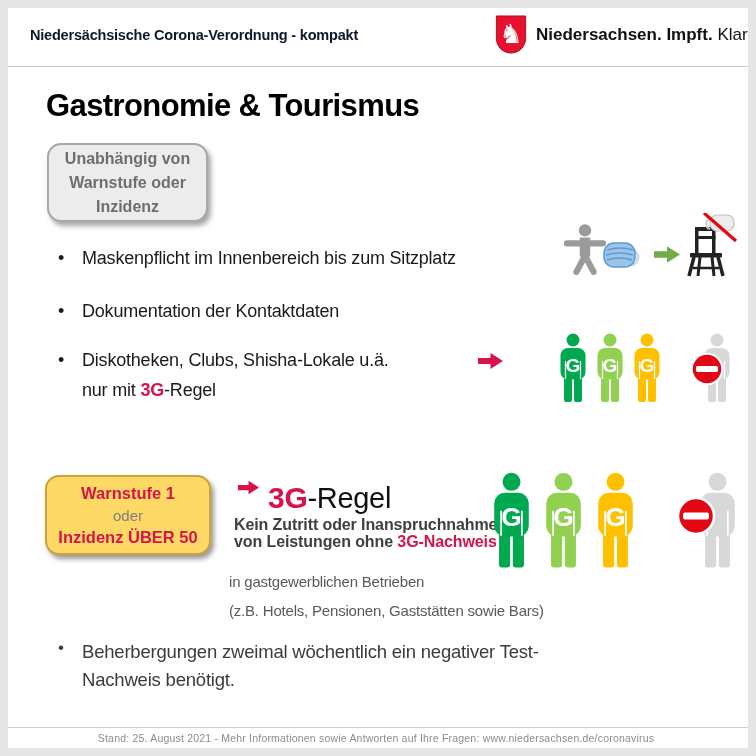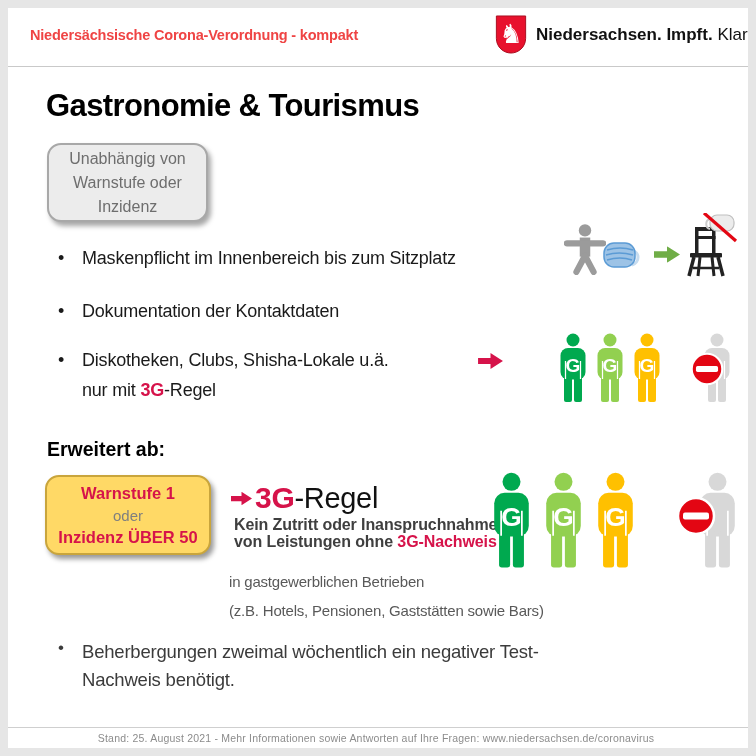--- a/index.html
+++ b/index.html
@@ -3,30 +3,30 @@
 <meta charset="utf-8">
 <style>
   * { margin:0; padding:0; box-sizing:border-box; }
   html,body { width:756px; height:756px; }
   body { background:#e6e6e6; font-family:"Liberation Sans", sans-serif; position:relative; }
   .page { position:absolute; left:8px; top:8px; width:740px; height:740px; background:#ffffff; overflow:hidden; }
   .abs { position:absolute; }
 
   
   .hdr-divider { position:absolute; left:0; top:58px; width:740px; height:1px; background:#c9c9c9; }
-  .hdr-title { left:22px; top:19px; font-size:14.5px; font-weight:700; color:#ef4444; letter-spacing:-0.2px; }
+  .hdr-title { left:22px; top:19px; font-size:14.5px; font-weight:700; color:#0f172a; letter-spacing:-0.2px; }
   .brand { left:528px; top:17px; font-size:17px; color:#111111; white-space:nowrap; }
   .brand .b { font-weight:700; }
 
   
   .page-title { left:38px; top:80px; font-size:31px; font-weight:700; color:#000000; letter-spacing:-0.6px; }
   .badge { left:39px; top:135px; width:161px; height:79px; background:#ececec; border:2px solid #a8a8a8;
            border-radius:14px; box-shadow:3px 4px 5px rgba(0,0,0,0.35);
            display:flex; flex-direction:column; align-items:center; justify-content:center; }
-  .badge div { font-size:16px; font-weight:400; color:#6e6e6e; line-height:24px; }
+  .badge div { font-size:16px; font-weight:700; color:#6e6e6e; line-height:24px; }
   .note { left:214px; top:144px; font-style:italic; color:#555555; font-size:14.5px; line-height:22px; letter-spacing:0.2px; }
 
   
   .bullet-row { display:flex; }
   .dot { width:24px; color:#1a1a1a; font-size:18px; }
   .btext { font-size:18px; color:#1a1a1a; letter-spacing:-0.2px; white-space:nowrap; }
   .accent { color:#d6134a; font-weight:700; }
 
   
   svg { display:block; }
@@ -35,21 +35,21 @@
   .glabel { fill:#ffffff; font-weight:700; font-family:"Liberation Sans",sans-serif; }
 
   
   .sec-label { left:39px; top:430px; font-size:19.5px; font-weight:700; color:#000000; }
   .warnbox { left:37px; top:467px; width:166px; height:80px; background:#ffd966; border:2px solid #c9a53c;
              border-radius:14px; box-shadow:3px 4px 5px rgba(0,0,0,0.4);
              display:flex; flex-direction:column; align-items:center; justify-content:center; }
   .warnbox .w1, .warnbox .w3 { font-size:16.5px; font-weight:700; color:#d6134a; line-height:23px; }
   .warnbox .w2 { font-size:15px; color:#7f7f7f; line-height:21px; }
 
-  .rule-head { left:223px; top:472px; display:flex; align-items:center; gap:3px; }
+  .rule-head { left:230px; top:472px; display:flex; gap:9px; }
   .rule-head .txt { font-size:29px; line-height:36px; letter-spacing:-0.3px; color:#111111; }
   .rule-sub { left:226px; top:508px; font-size:16px; font-weight:700; color:#3f3f3f; line-height:17px; letter-spacing:-0.1px; }
   .rule-scope { left:221px; top:560px; font-size:15px; color:#595959; line-height:28.5px; letter-spacing:-0.2px; }
 
   .bot-bullet { left:50px; top:630px; display:flex; }
   .bot-bullet .dot { color:#3b3b3b; font-size:17px; }
   .bot-text { font-size:18.5px; color:#3b3b3b; line-height:27.5px; letter-spacing:-0.2px; }
   .bot-text .b { font-weight:700; }
 
   .ftr-divider { position:absolute; left:0; top:719px; width:740px; height:1px; background:#cfcfcf; }
@@ -164,21 +164,20 @@
     </svg>
     <svg class="abs person p-gray" style="left:144px; top:0;" width="34" height="70" viewBox="0 0 68 140">
       <use href="#person-shape"></use>
     </svg>
     <svg class="abs" style="left:134px; top:19px;" width="34" height="34" viewBox="0 0 40 40">
       <circle cx="20" cy="20" r="18" fill="#e30613" stroke="#ffffff" stroke-width="2.5"></circle>
       <rect x="7" y="16.5" width="26" height="7" rx="2" fill="#ffffff"></rect>
     </svg>
   </div>
 
-  <div class="abs sec-label">Erweitert ab:</div>
 
   <div class="abs warnbox">
     <div class="w1">Warnstufe 1</div>
     <div class="w2">oder</div>
     <div class="w3">Inzidenz ÜBER 50</div>
   </div>
 
   <div class="abs rule-head">
     <svg width="21" height="15" viewBox="0 0 28 18" fill="#d6134a">
       <use href="#block-arrow"></use>

